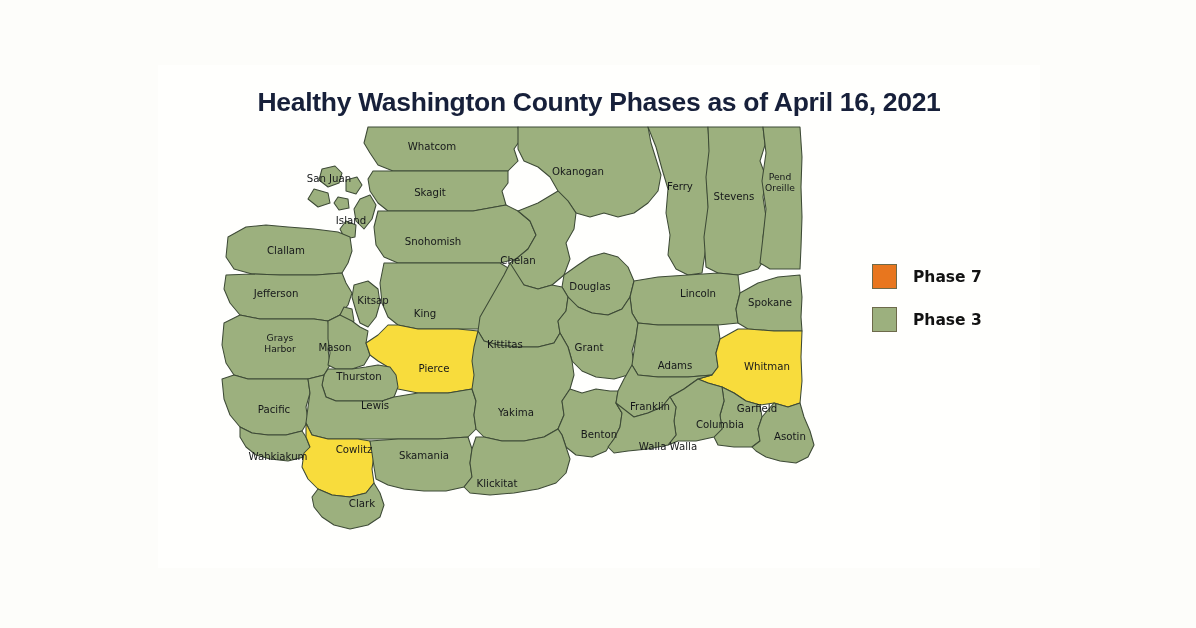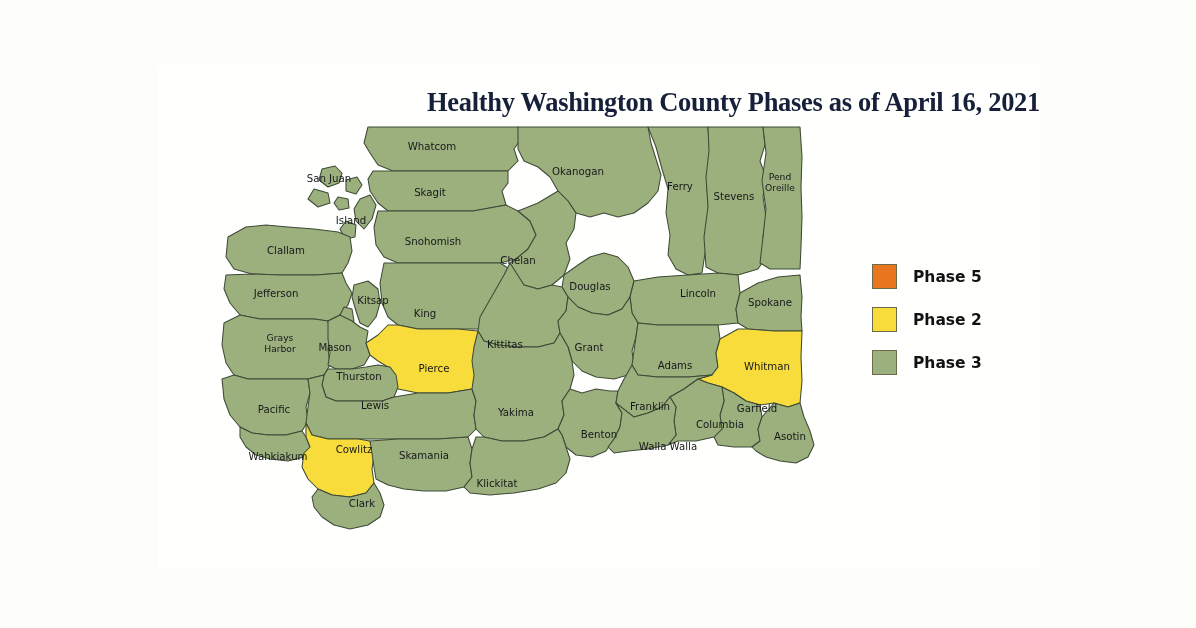--- a/index.html
+++ b/index.html
@@ -18,22 +18,22 @@
   #panel {
     position: absolute;
     left: 158px; top: 65px;
     width: 882px; height: 503px;
     background: #fffffd;
   }
   #title {
     position: absolute;
     left: 0; top: 22px;
     width: 882px;
-    text-align: right;
-    font-family: Liberation Serif, serif;
+    text-align: center;
+    font-family: Liberation Sans, sans-serif;
     font-size: 26.5px;
     font-weight: bold;
     letter-spacing: -0.3px;
     color: #17203a;
     white-space: nowrap;
   }
   #mapwrap {
     position: absolute;
     left: 60px; top: 52px;
     width: 620px; height: 420px;
@@ -165,25 +165,21 @@
             <text class="clab" x="206" y="339" fill="#16181a"><tspan x="206" dy="0">Skamania</tspan></text>
             <text class="clab" x="279" y="367" fill="#16181a"><tspan x="279" dy="0">Klickitat</tspan></text>
             <text class="clab" x="144" y="387" fill="#16181a"><tspan x="144" dy="0">Clark</tspan></text>
           </g>
       </svg>
     </div>
 
     <div id="legend">
         <div class="legrow">
           <div class="swatch" style="background: rgb(232, 118, 30); border-color: rgb(109, 106, 74);"></div>
-          <div class="legtxt">Phase 5</div>
-        </div>
-        <div class="legrow">
-          <div class="swatch" style="background: rgb(248, 220, 60); border-color: rgb(109, 106, 74);"></div>
-          <div class="legtxt">Phase 2</div>
+          <div class="legtxt">Phase 7</div>
         </div>
         <div class="legrow">
           <div class="swatch" style="background: rgb(156, 176, 126); border-color: rgb(109, 106, 74);"></div>
           <div class="legtxt">Phase 3</div>
         </div>
       </div>
 
   </div>
 </div>
 

